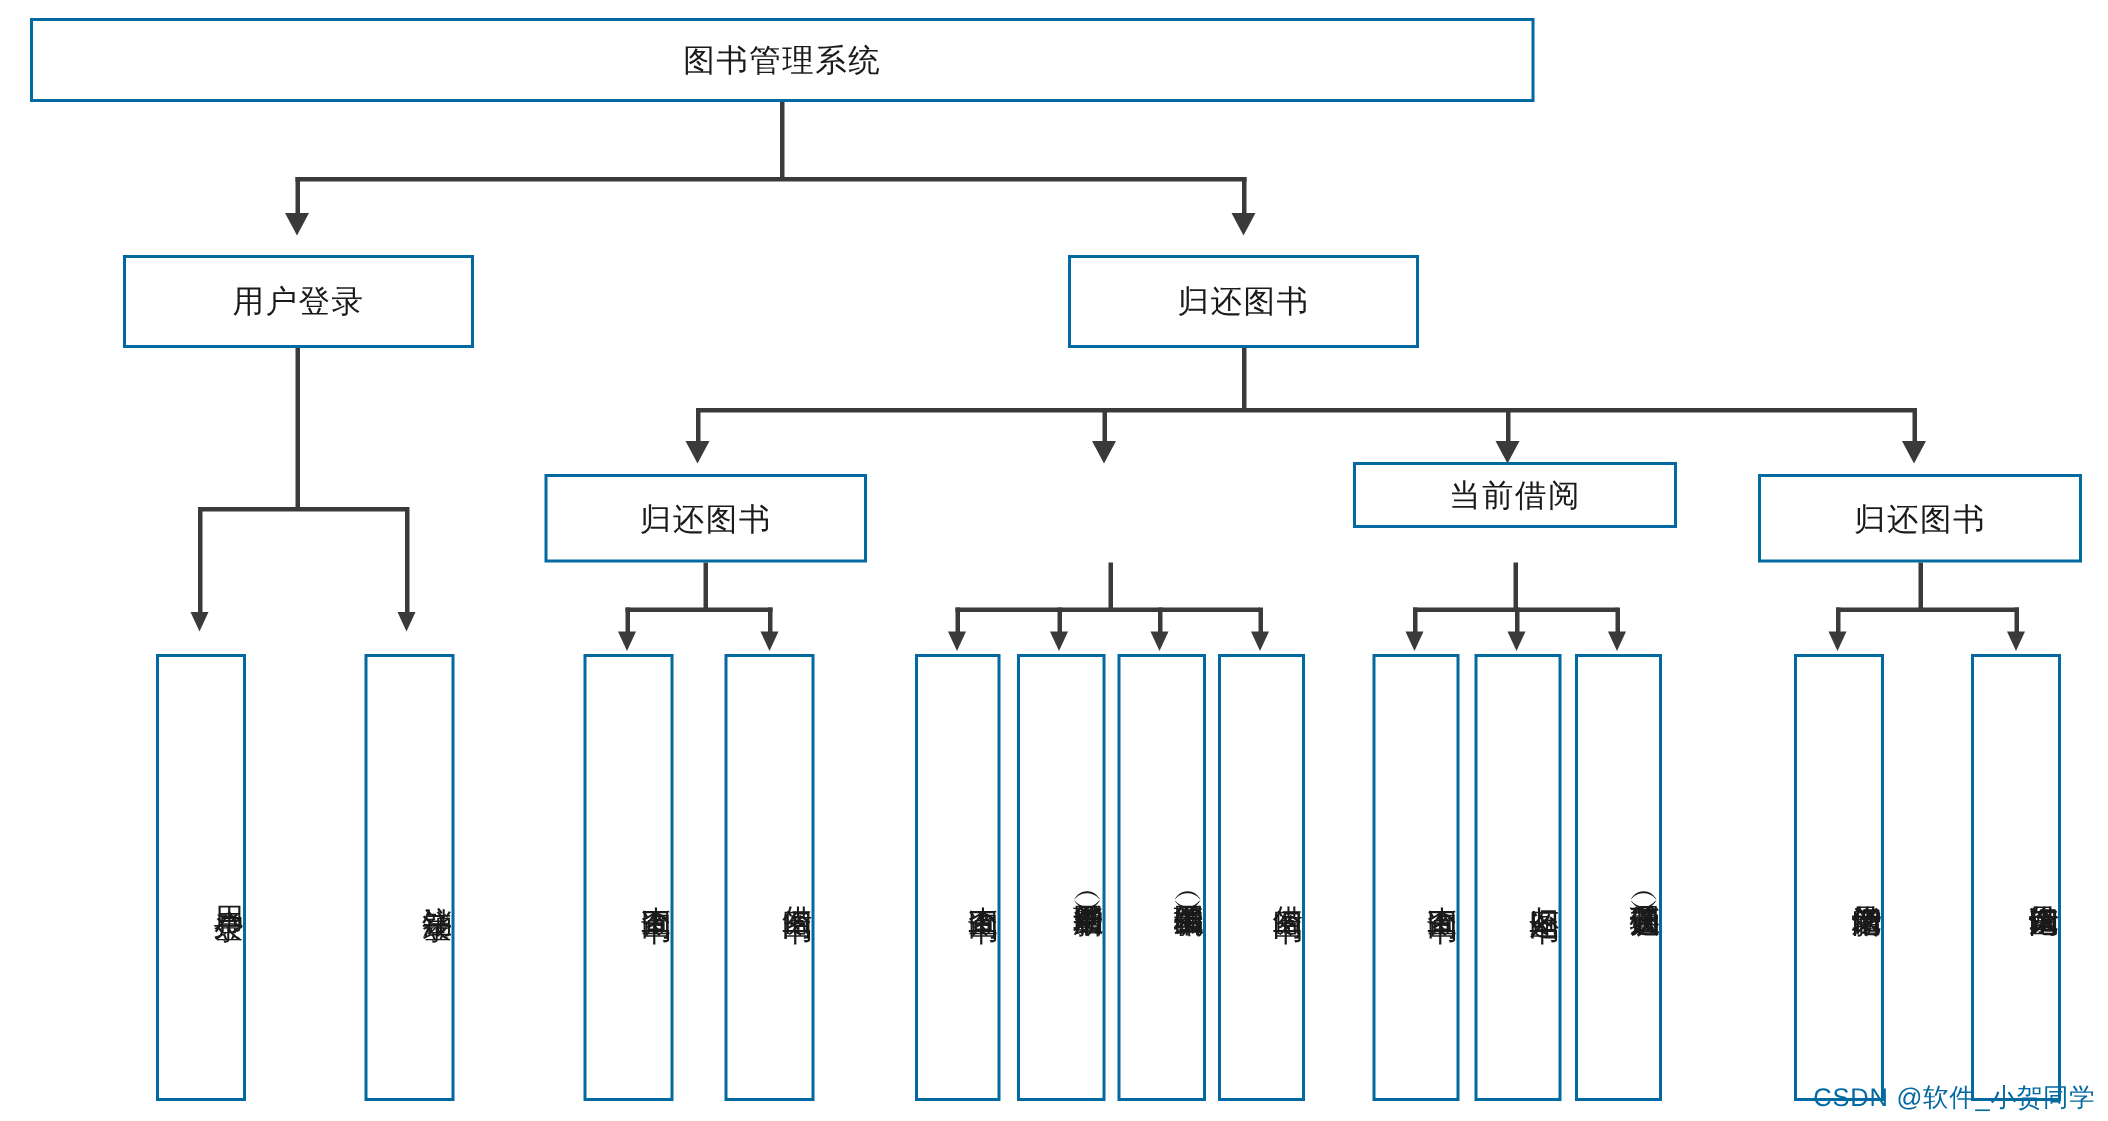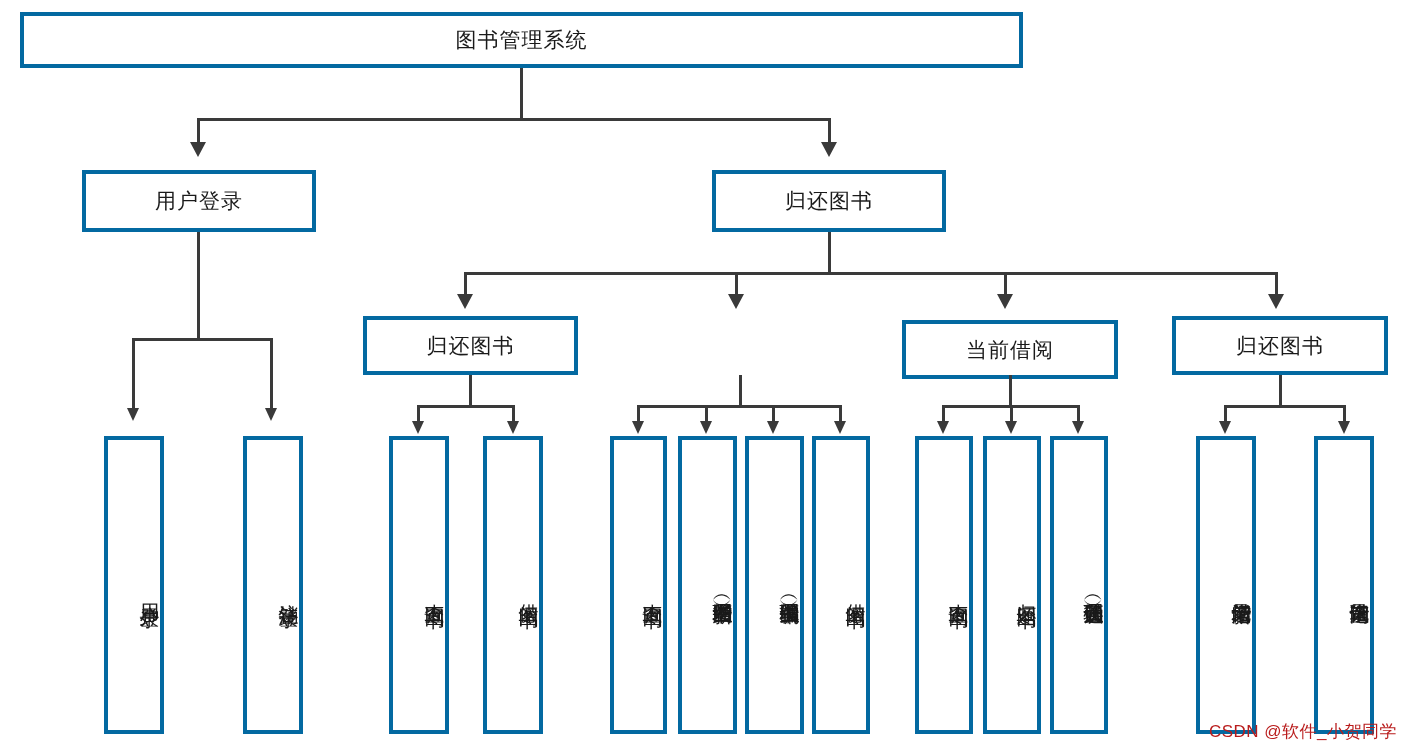--- a/index.html
+++ b/index.html
@@ -14,21 +14,21 @@
     position: relative;
     width: 1405px;
     height: 747px;
     background: #ffffff;
     overflow: hidden;
   }
   
   .node {
     position: absolute;
     box-sizing: border-box;
-    border: 4px solid #0369a1;
+    border: 2px solid #0369a1;
     background: #ffffff;
     display: flex;
     align-items: center;
     justify-content: center;
     color: #1a1a1a;
   }
   .node.h {
     font-size: 21px;
     letter-spacing: 1px;
   }
@@ -69,21 +69,21 @@
     border-left-width: 6px;
     border-right-width: 6px;
     border-top-width: 13px;
   }
   
   #watermark {
     position: absolute;
     right: 8px;
     bottom: 4px;
     font-size: 17px;
-    color: #b91c1c;
+    color: #0369a1;
     white-space: nowrap;
     letter-spacing: 0.5px;
   }
 </style>
 </head>
 <body>
 
 <div id="canvas">
 
   <div class="node h" style="left:20px; top:12px; width:1003px; height:56px;">
@@ -126,21 +126,21 @@
 
   <div class="vline" style="left:1004px; top:272px; width:3px; height:24px;"></div>
   <div class="arrow" style="left:997px; top:294px;"></div>
 
   <div class="vline" style="left:1275px; top:272px; width:3px; height:24px;"></div>
   <div class="arrow" style="left:1268px; top:294px;"></div>
 
   <div class="node h" style="left:363px; top:316px; width:215px; height:59px;">
     <span>归还图书</span>
   </div>
-  <div class="node h" style="left:902px; top:320px; width:216px; height:59px;">
+  <div class="node h" style="left:902px; top:308px; width:216px; height:44px;">
     <span>当前借阅</span>
   </div>
   <div class="node h" style="left:1172px; top:316px; width:216px; height:59px;">
     <span>归还图书</span>
   </div>
 
   <div class="vline" style="left:469px; top:375px; width:3px; height:33px;"></div>
   <div class="hline" style="left:417px; top:405px; width:98px; height:3px;"></div>
   <div class="vline" style="left:417px; top:405px; width:3px; height:18px;"></div>
   <div class="arrow small" style="left:412px; top:421px;"></div>

